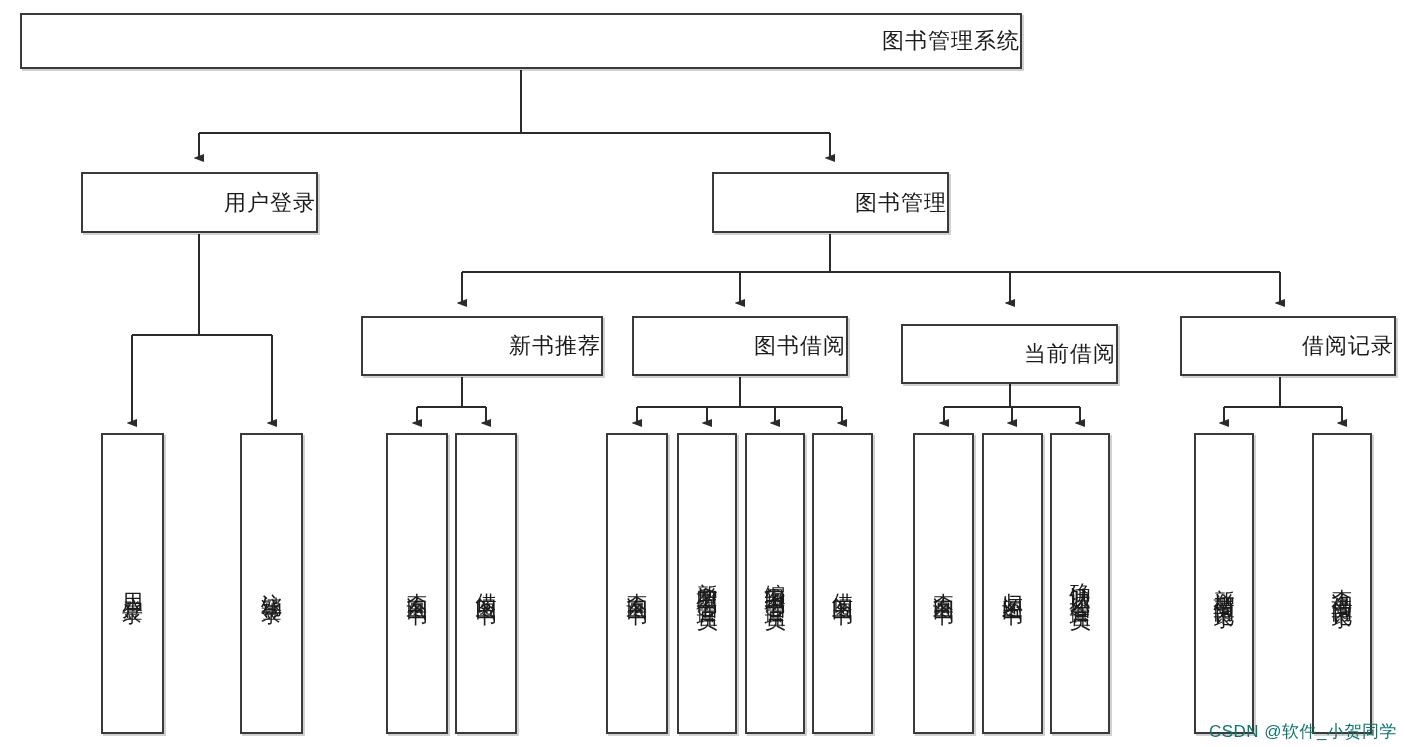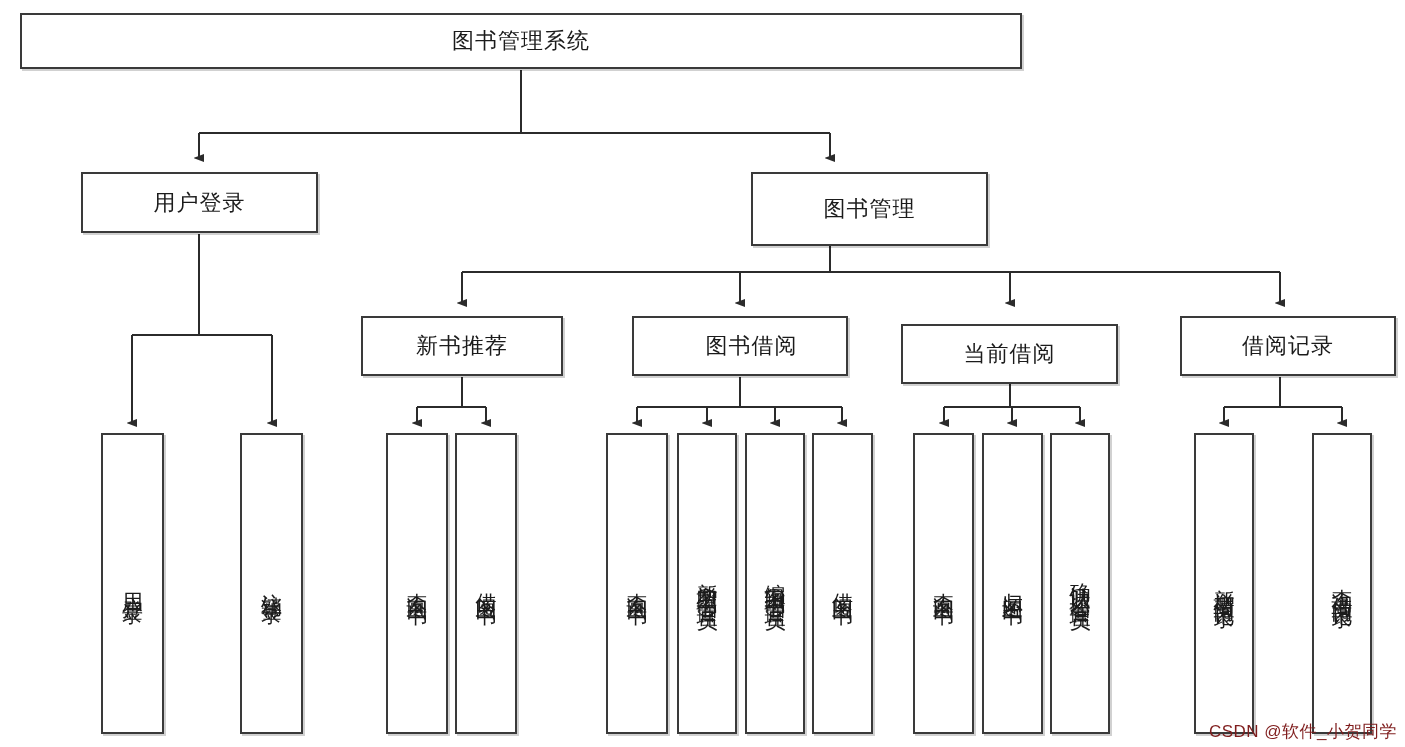--- a/index.html
+++ b/index.html
@@ -21,21 +21,21 @@
     width:1405px; height:747px;
     pointer-events:none;
   }
   .node{
     position:absolute;
     box-sizing:border-box;
     border:2px solid #3a3a3a;
     background:#ffffff;
     display:flex;
     align-items:center;
-    justify-content:center;
+    justify-content:flex-end;
     box-shadow:2px 2px 0 rgba(0,0,0,0.18);
   }
   .node .label{
     font-size:22px;
     line-height:1.25;
     letter-spacing:1px;
     color:#1b1b1b;
     text-align:center;
     white-space:nowrap;
   }
@@ -51,21 +51,21 @@
     font-size:21px;
     letter-spacing:4px;
     line-height:1.05;
     white-space:nowrap;
   }
   #watermark{
     position:absolute;
     right:8px;
     bottom:4px;
     font-size:17px;
-    color:#7f1d1d;
+    color:#0f766e;
     letter-spacing:0.5px;
     user-select:none;
     white-space:nowrap;
   }
 </style>
 </head>
 <body>
 
 <div id="canvas">
 
@@ -125,25 +125,25 @@
   </svg>
 
   <div class="node" style="left:20px; top:13px; width:1002px; height:56px;">
     <span class="label">图书管理系统</span>
   </div>
 
   <div class="node" style="left:81px; top:172px; width:237px; height:61px;">
     <span class="label">用户登录</span>
   </div>
 
-  <div class="node" style="left:712px; top:172px; width:237px; height:74px;margin-left:39px;">
+  <div class="node" style="left:712px; top:172px; width:237px; height:61px;">
     <span class="label">图书管理</span>
   </div>
 
-  <div class="node" style="left:361px; top:316px; width:202px; height:60px;">
+  <div class="node" style="left:361px; top:316px; width:242px; height:60px;">
     <span class="label">新书推荐</span>
   </div>
 
   <div class="node" style="left:632px; top:316px; width:216px; height:60px;padding-left:23px;">
     <span class="label">图书借阅</span>
   </div>
 
   <div class="node" style="left:901px; top:324px; width:217px; height:60px;">
     <span class="label">当前借阅</span>
   </div>

